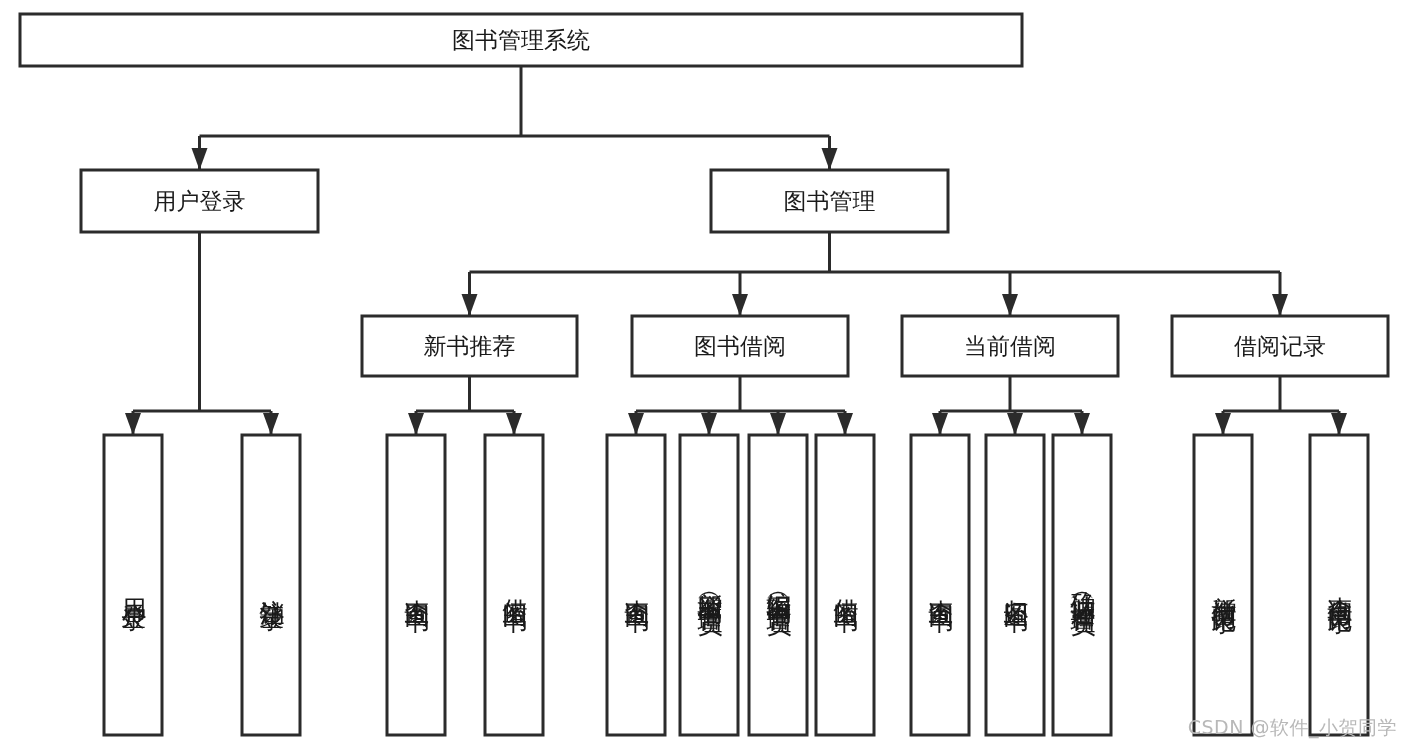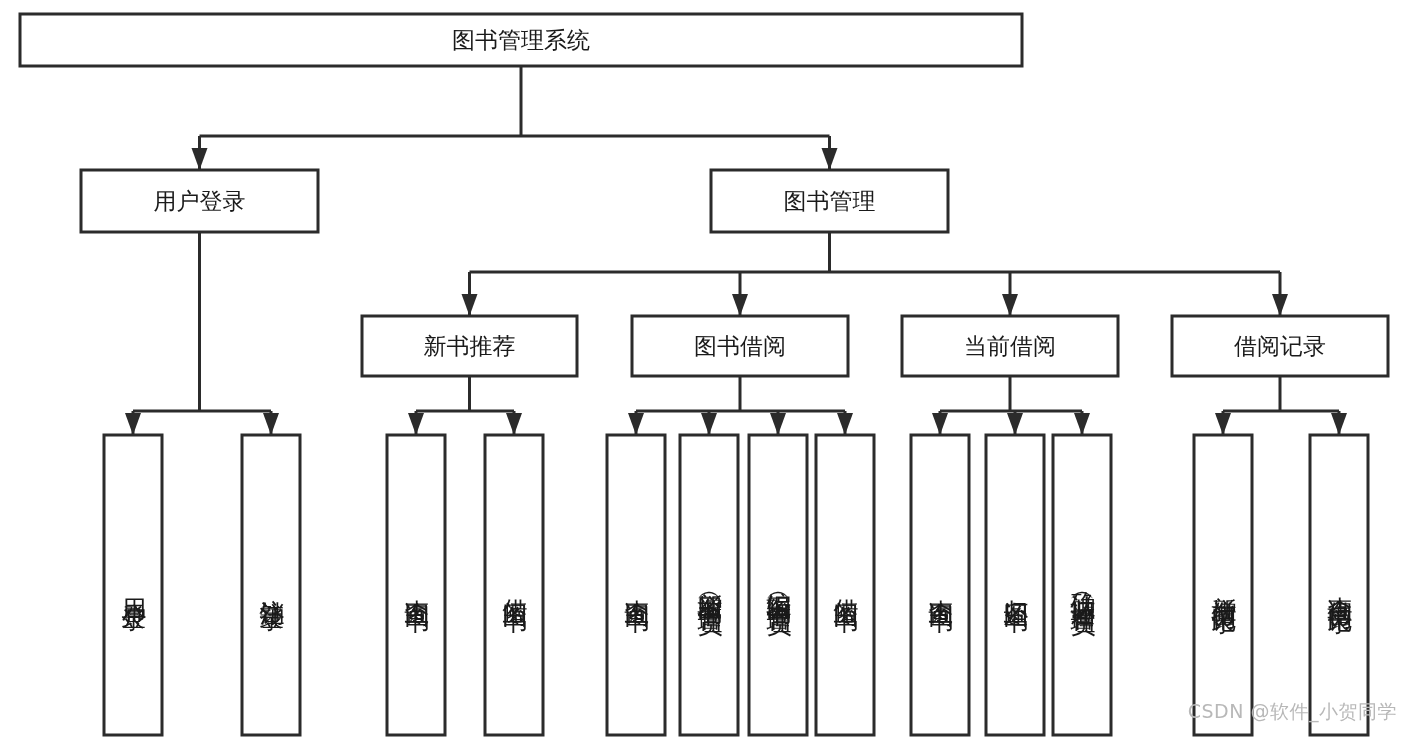--- a/index.html
+++ b/index.html
@@ -56,21 +56,21 @@
     line-height: 1.15;
     color: #1a1a1a;
     letter-spacing: 3px;
     text-align: center;
     white-space: nowrap;
     pointer-events: none;
   }
   .watermark {
     position: absolute;
     right: 8px;
-    bottom: 22px;
+    bottom: 6px;
     font-family: "DejaVu Sans", "Liberation Sans", sans-serif;
     font-size: 19px;
     color: #b8b8b8;
     white-space: nowrap;
     letter-spacing: 0.5px;
   }
 </style>
 </head>
 <body>
 

